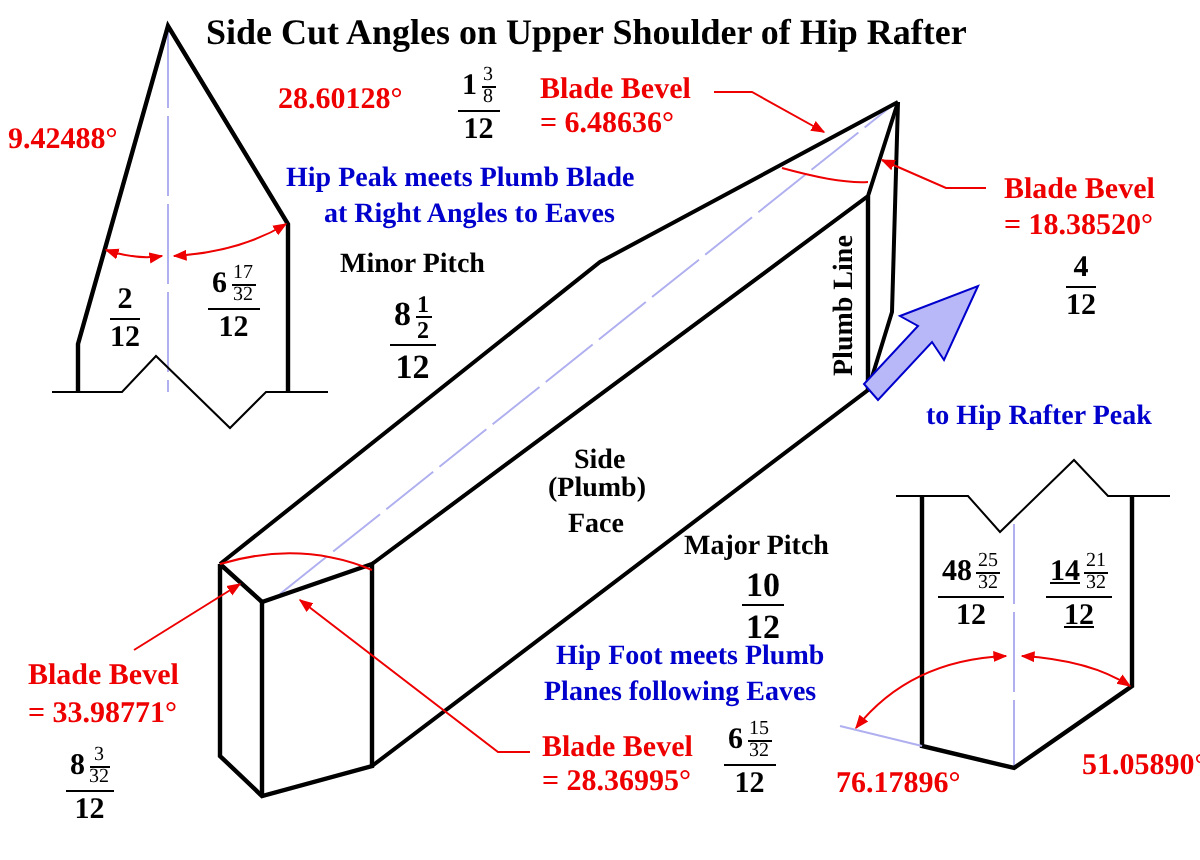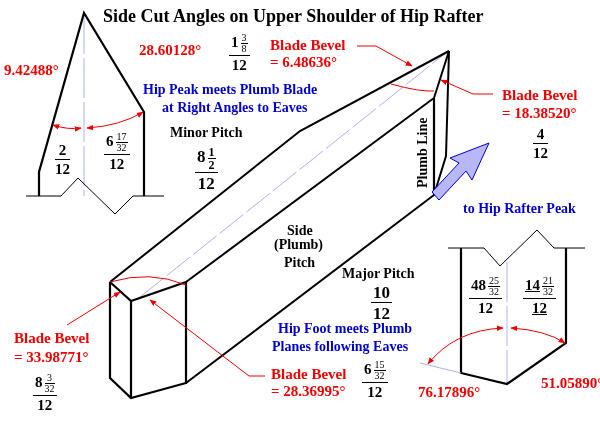--- a/index.html
+++ b/index.html
@@ -108,21 +108,21 @@
   <span class="num">4</span>
   <span class="den">12</span>
 </div>
 
 <div class="vert" style="left:415px;top:188px;">Plumb Line</div>
 
 <div class="t blue" style="left:463px;top:202px;">to Hip Rafter Peak</div>
 
 <div class="t blk" style="left:287px;top:224px;">Side</div>
 <div class="t blk" style="left:274px;top:238px;">(Plumb)</div>
-<div class="t blk" style="left:284px;top:256px;">Pitch</div>
+<div class="t blk" style="left:284px;top:256px;">Face</div>
 
 <div class="t blk" style="left:342px;top:267px;">Major Pitch</div>
 <div class="frac big" style="left:371px;top:284px;">
   <span class="num">10</span>
   <span class="den">12</span>
 </div>
 
 <div class="t blue" style="left:278px;top:322px;">Hip Foot meets Plumb</div>
 <div class="t blue" style="left:272px;top:340px;">Planes following Eaves</div>
 

